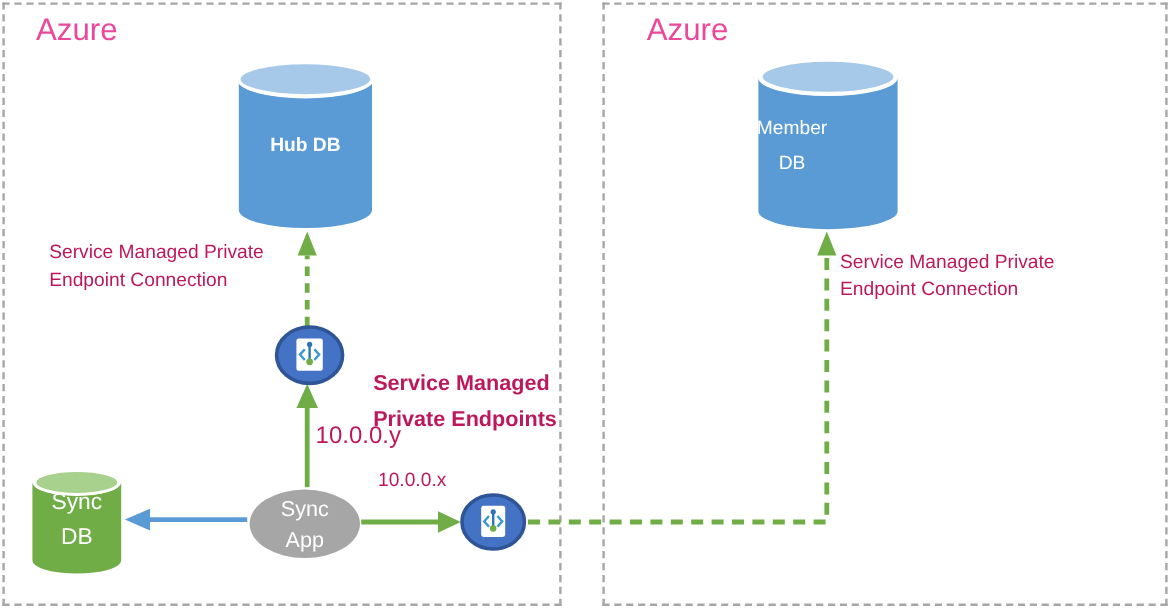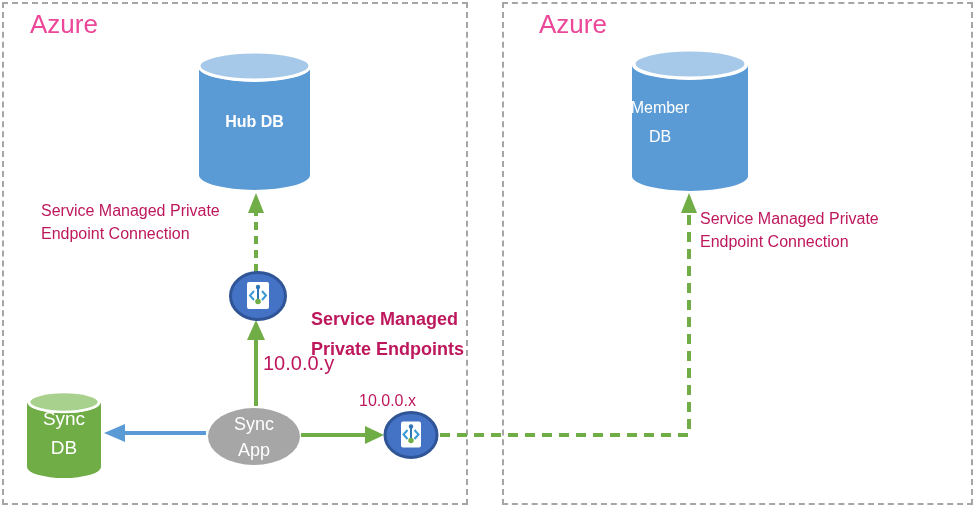--- a/index.html
+++ b/index.html
@@ -12,21 +12,21 @@
   .node-label{position:absolute;color:#fff;text-align:center;white-space:pre-line;}
   .note{position:absolute;color:#be185d;white-space:pre-line;}
   .lbl-hub{left:197px;top:113px;width:115px;font-size:16px;font-weight:bold;}
   .lbl-member{left:600px;top:93px;width:120px;font-size:16px;line-height:29px;}
   .lbl-syncdb{left:25px;top:404px;width:78px;font-size:19px;line-height:29px;}
   .lbl-syncapp{left:208px;top:411px;width:92px;font-size:18px;line-height:26px;}
   .note-left-conn{left:41px;top:199px;font-size:16px;line-height:23px;}
   .note-right-conn{left:700px;top:207px;font-size:16px;line-height:23px;}
   .note-endpoints{left:311px;top:287px;font-size:18px;line-height:30px;font-weight:bold;margin-top:17px;}
   .note-ipy{left:263px;top:352px;font-size:20px;}
-  .note-ipx{left:315px;top:392px;font-size:16px;margin-left:44px;}
+  .note-ipx{left:315px;top:392px;font-size:16px;}
   svg{display:block;}
 </style>
 </head>
 <body>
 
 <div class="canvas">
 
   <div class="region region-left"></div>
   <div class="region region-right"></div>
   <div class="region-label" style="left:30px;top:9px;">Azure</div>

